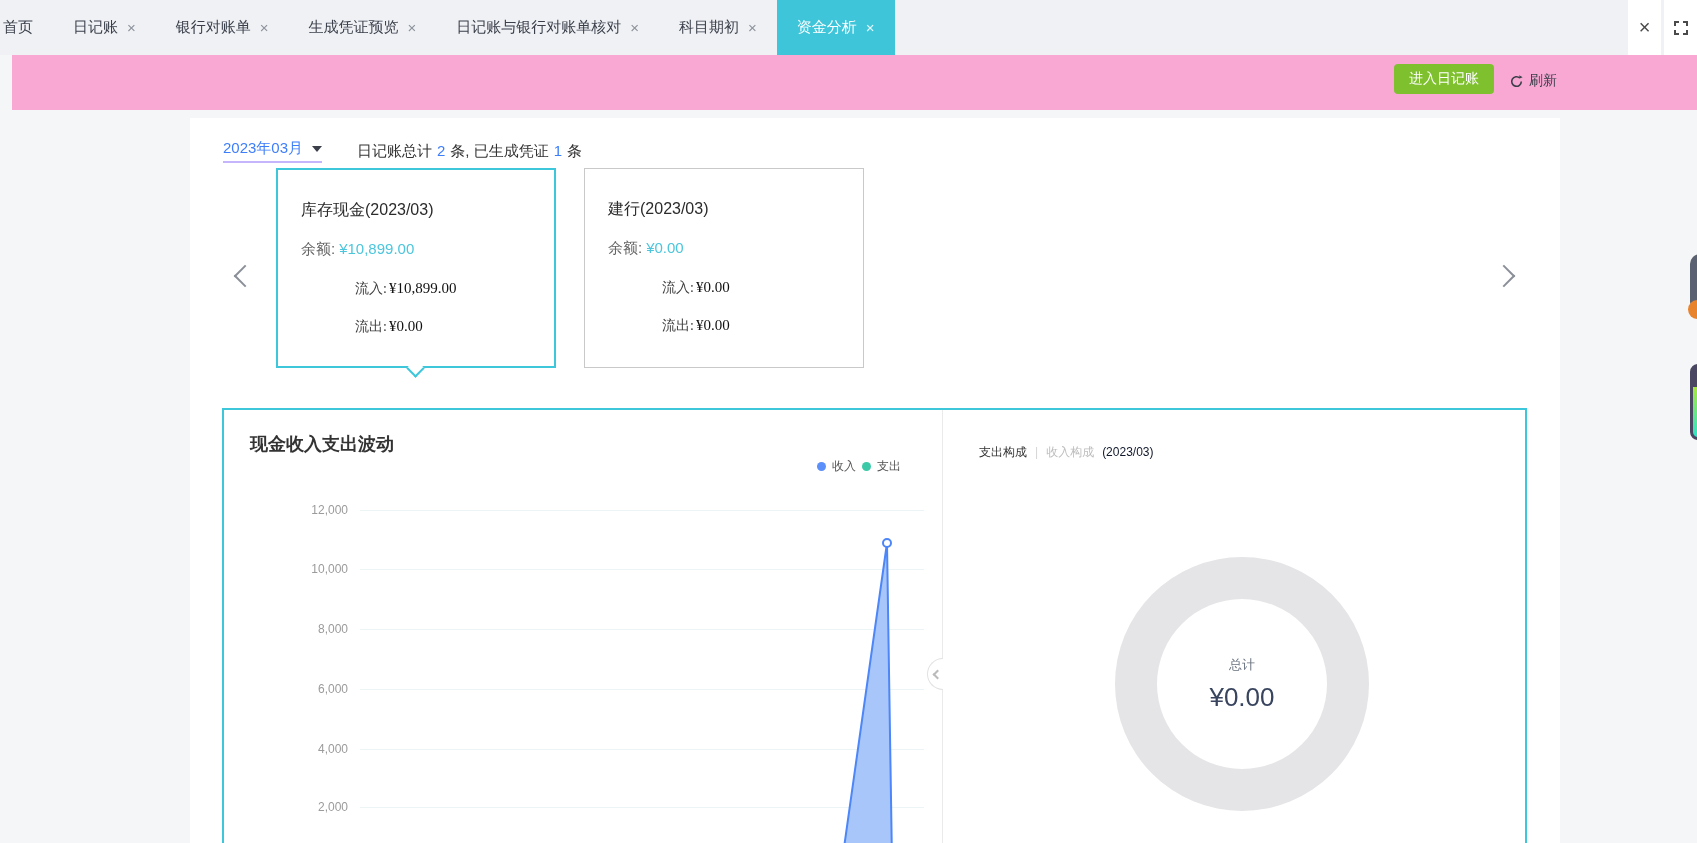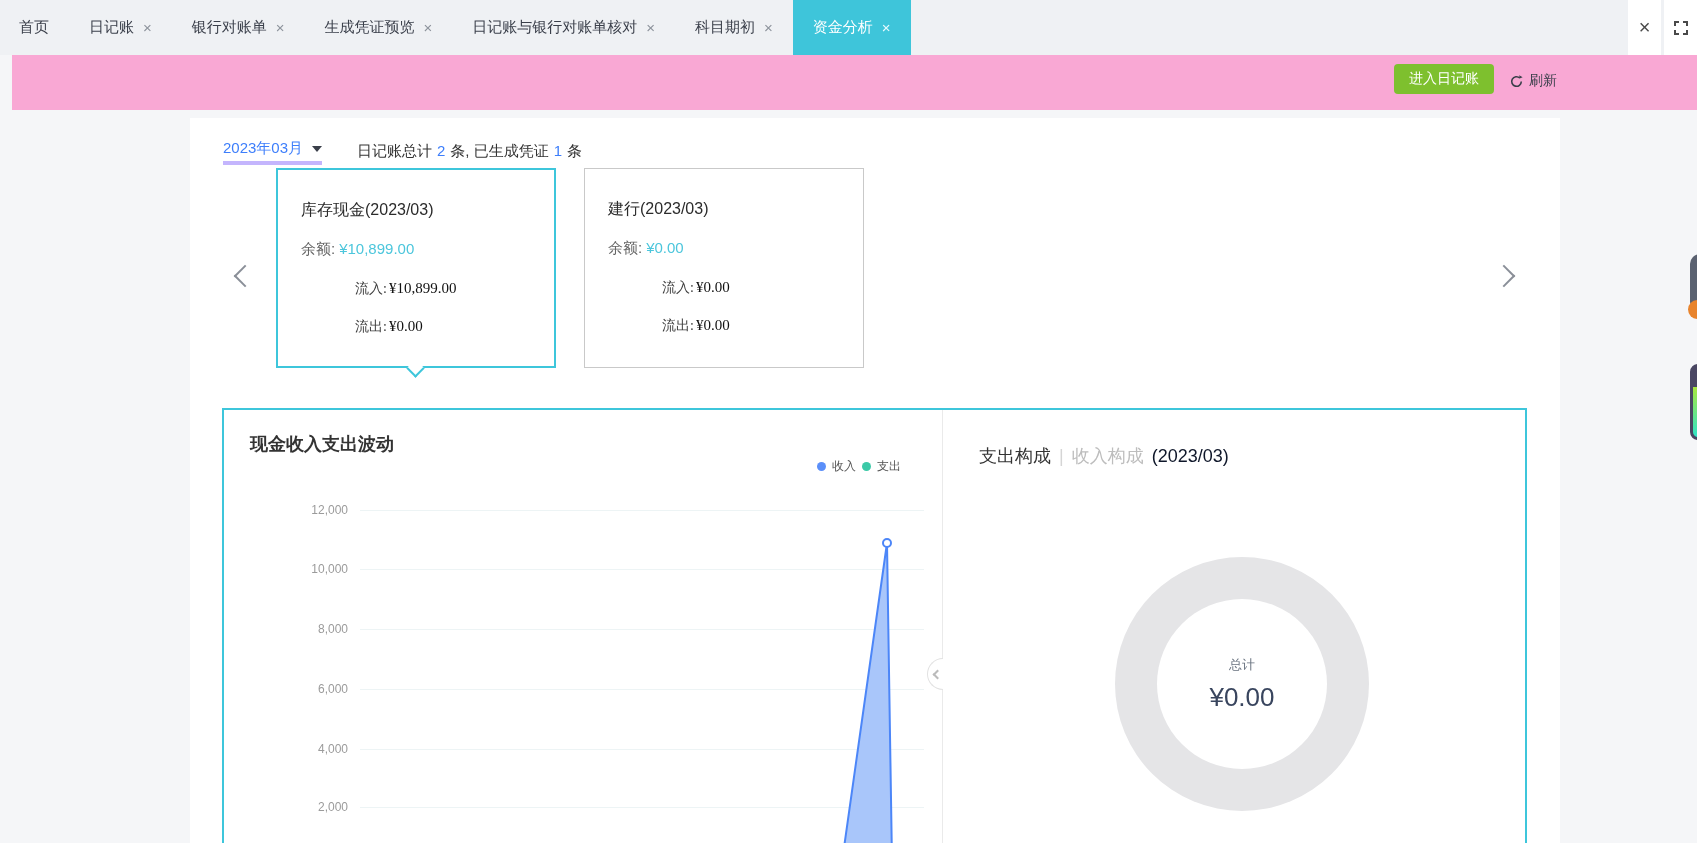--- a/index.html
+++ b/index.html
@@ -5,38 +5,38 @@
   * { margin:0; padding:0; box-sizing:border-box; }
   html,body { width:1697px; height:843px; }
   .page {
     position:relative; width:1697px; height:843px; overflow:hidden;
     background:#F5F6F8; font-family:"Liberation Sans","DejaVu Sans",sans-serif;
     color:#333;
   }
   
   .tabbar { position:absolute; top:0; left:0; right:0; height:55px; background:#EFF1F4; display:flex; align-items:stretch; }
   .tab { display:flex; align-items:center; padding:0 20px; font-size:15px; color:#3A3F4A; white-space:nowrap; }
-  .tab.first { padding-left:11px;margin-left:8px; }
+  .tab.first { padding-left:3px; }
   .tab .close { margin-left:9px; font-size:15px; color:#8C929B; line-height:1; }
   .tab.active { background:#3EC5DA; color:#fff; }
   .tab.active .close { color:#EAFBFE; }
   .winbtns { position:absolute; right:0; top:0; height:55px; display:flex; gap:3px; background:#EFF1F4; }
   .winbtn { width:33px; height:55px; background:#fff; display:flex; align-items:center; justify-content:center; font-size:20px; color:#4A4A4A; }
   .fsicon { position:relative; width:14px; height:14px; border:2px solid #4A4A4A; }
   .fsicon::before { content:""; position:absolute; left:-3px; right:-3px; top:3px; bottom:3px; background:#fff; }
   .fsicon::after  { content:""; position:absolute; top:-3px; bottom:-3px; left:3px; right:3px; background:#fff; }
   
   .actionbar { position:absolute; top:55px; left:12px; right:0; height:55px; background:#f9a8d4; }
   .btn-green { position:absolute; left:1382px; top:9px; width:100px; height:30px; border:none; border-radius:4px;
                background:#7EC02E; color:#fff; font-size:14px; display:flex; align-items:center; justify-content:center; }
   .refresh { position:absolute; left:1497px; top:17px; display:flex; align-items:center; gap:5px; font-size:14px; color:#3A3F4A; }
   
   .maincard { position:absolute; left:190px; top:118px; width:1370px; height:725px; background:#fff; }
   .month-link { position:absolute; left:33px; top:21px; display:flex; align-items:center; gap:9px;
-                padding-bottom:3px; border-bottom:4px solid #c4b5fd; color:#3D7EFB; font-size:15px; }
+                padding-bottom:3px; border-bottom:2px solid #c4b5fd; color:#3D7EFB; font-size:15px; }
   .caret-down { width:0; height:0; border-left:5px solid transparent; border-right:5px solid transparent; border-top:6px solid #3A3F4A; }
   .summary { position:absolute; left:167px; top:24px; font-size:15px; color:#333; }
   .summary .num { color:#3D7EFB; margin:0 5px; }
   .chev { position:absolute; width:16px; height:16px; border-left:2px solid #8A8F98; border-bottom:2px solid #8A8F98; }
   .chev-left  { left:47px;  top:150px; transform:rotate(45deg); }
   .chev-right { left:1306px; top:150px; transform:rotate(225deg); }
   
   .acct { position:absolute; top:50px; width:280px; height:200px; background:#fff; }
   .acct.sel   { left:86px;  border:2px solid #3EC6DB; }
   .acct.plain { left:394px; border:1px solid #C9C9C9; }
@@ -58,21 +58,21 @@
   .dot.income  { background:#5B8FF9; }
   .dot.expense { background:#3BC9A7; }
   .ytick { position:absolute; left:64px; width:60px; text-align:right; font-size:12px; color:#9B9B9B; transform:translateY(-50%); }
   .gridline { position:absolute; left:136px; width:564px; height:1px; background:#EDF4F5; }
   .cf-svg { position:absolute; left:128px; top:80px; }
   .vdivider { position:absolute; left:718px; top:0; bottom:0; width:1px; background:#EAEAEA; }
   .collapse-handle { position:absolute; left:703px; top:248px; width:16px; height:32px; background:#fff;
                      border:1px solid #E2E2E2; border-right:none; border-radius:16px 0 0 16px;
                      display:flex; align-items:center; justify-content:center; }
   .handle-chev { width:7px; height:7px; border-left:2px solid #BBB; border-bottom:2px solid #BBB; transform:rotate(45deg); margin-left:4px; }
-  .pie-title { position:absolute; left:755px; top:34px; font-size:18px; display:flex; gap:8px; align-items:baseline; }
+  .pie-title { position:absolute; left:755px; top:34px; font-size:12px; display:flex; gap:8px; align-items:baseline; }
   .pt-active { color:#333; }
   .pt-sep { color:#D5D5D5; }
   .pt-inactive { color:#BDBDBD; }
   .pt-period { color:#0f172a; }
   .donut { position:absolute; left:891px; top:147px; width:254px; height:254px; border-radius:50%;
            background:#E5E5E7; display:flex; align-items:center; justify-content:center; }
   .donut-hole { width:170px; height:170px; border-radius:50%; background:#fff;
                 display:flex; flex-direction:column; align-items:center; justify-content:center; gap:8px; }
   .donut-label { font-size:13px; color:#68727F; }
   .donut-value { font-size:26px; color:#39455E; }

